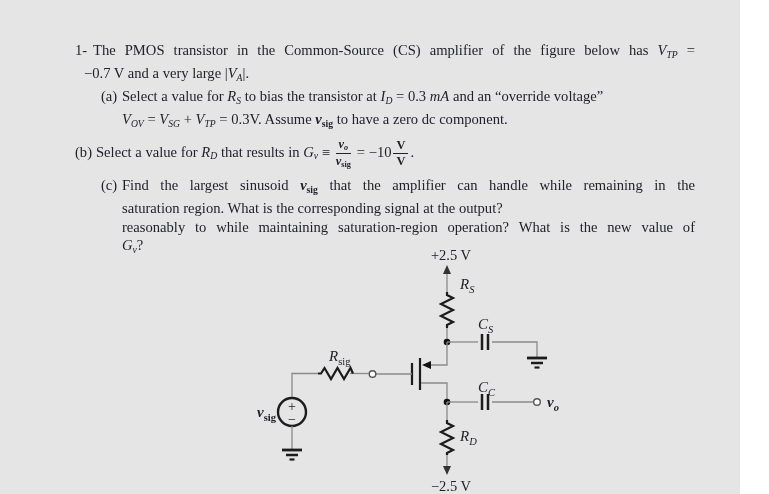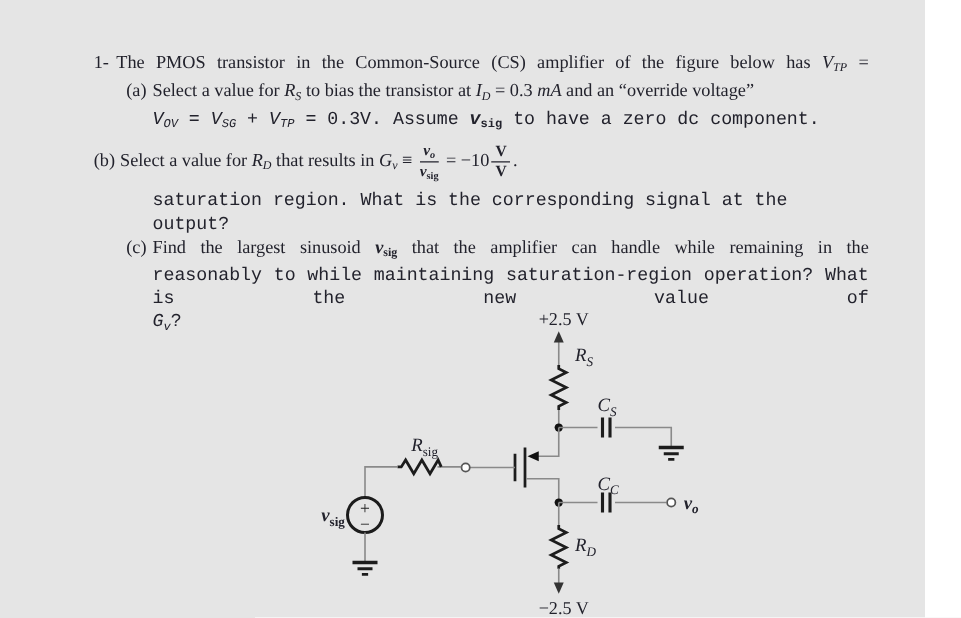--- a/index.html
+++ b/index.html
@@ -8,21 +8,21 @@
     font-family:"Liberation Serif",serif;color:#22222c;
   }
   .doc{
     position:absolute;left:75px;top:41px;width:620px;
     font-size:14.6px;line-height:18.4px;
   }
   .line{white-space:normal;}
   .line.just{text-align:justify;text-align-last:justify;}
   .line.intro2{margin-left:9px;}
   .line.part{margin-left:26px;}
-  .line.cont{margin-left:47px;font-family:Liberation Mono, monospace;}
+  .line.cont{margin-left:47px;}
   .plabel{display:inline-block;}
   .line.intro .plabel{width:18px;}
   .line.part .plabel{width:21px;}
   .line.math-line{margin:5px 0 7px;}
   .sg-i{font-style:italic;}
   .sg-b{font-weight:bold;}
   .sg-bi{font-style:italic;font-weight:bold;}
   .sg-subi,.sg-subb,.sg-subbi,.sg-sub{font-size:0.66em;vertical-align:-0.28em;}
   .sg-subi{font-style:italic;}
   .sg-subb{font-weight:bold;}
@@ -43,25 +43,26 @@
   .supply{font-family:"Liberation Serif",serif;font-size:14.5px;fill:#22222c;font-style:normal;}
   .polarity{font-family:"Liberation Serif",serif;font-size:14px;fill:#1c1c1c;font-style:normal;}
 </style>
 </head>
 <body>
 
 <div class="page">
 
   <div class="doc">
       <div class="line intro just"><span class="plabel">1-</span><span>The PMOS transistor in the Common-Source (CS) amplifier of the figure below has </span><span class="sg-i">V</span><span class="sg-subi">TP</span><span> =</span></div>
+      <div class="line intro2"><span>−0.7 V and a very large |</span><span class="sg-i">V</span><span class="sg-subi">A</span><span>|.</span></div>
       <div class="line part"><span class="plabel">(a)</span><span>Select a value for </span><span class="sg-i">R</span><span class="sg-subi">S</span><span> to bias the transistor at </span><span class="sg-i">I</span><span class="sg-subi">D</span><span> = 0.3 </span><span class="sg-i">mA</span><span> and an “override voltage”</span></div>
       <div class="line cont"><span class="sg-i">V</span><span class="sg-subi">OV</span><span> = </span><span class="sg-i">V</span><span class="sg-subi">SG</span><span> + </span><span class="sg-i">V</span><span class="sg-subi">TP</span><span> = 0.3V. Assume </span><span class="sg-bi">v</span><span class="sg-subb">sig</span><span> to have a zero dc component.</span></div>
       <div class="line part math-line"><span class="plabel">(b)</span><span>Select a value for </span><span class="sg-i">R</span><span class="sg-subi">D</span><span> that results in </span><span class="sg-i">G</span><span class="sg-subi">v</span><span> ≡ </span><span class="frac"><span class="fnum"><span class="sg-bi">v</span><span class="sg-subbi">o</span></span><span class="fden"><span class="sg-bi">v</span><span class="sg-subb">sig</span></span></span><span> = −10</span><span class="frac"><span class="fnum"><span class="sg-b">V</span></span><span class="fden"><span class="sg-b">V</span></span></span><span>.</span></div>
+      <div class="line part just"><span class="plabel">(c)</span><span>Find the largest sinusoid </span><span class="sg-bi">v</span><span class="sg-subb">sig</span><span> that the amplifier can handle while remaining in the</span></div>
       <div class="line cont"><span>saturation region. What is the corresponding signal at the output?</span></div>
-      <div class="line part just"><span class="plabel">(c)</span><span>Find the largest sinusoid </span><span class="sg-bi">v</span><span class="sg-subb">sig</span><span> that the amplifier can handle while remaining in the</span></div>
       <div class="line cont just"><span>reasonably to while maintaining saturation-region operation? What is the new value of</span></div>
       <div class="line cont"><span class="sg-i">G</span><span class="sg-subi">v</span><span>?</span></div>
     </div>
 
   <svg class="circuit" width="350" height="249" viewBox="0 0 350 249">
 
     <text class="supply" x="211" y="15" text-anchor="middle">+2.5 V</text>
     <g>
       <line class="wire" x1="207" y1="47" x2="207" y2="27"></line>
       <polygon points="207,20 203,29 211,29" fill="#333"></polygon>

